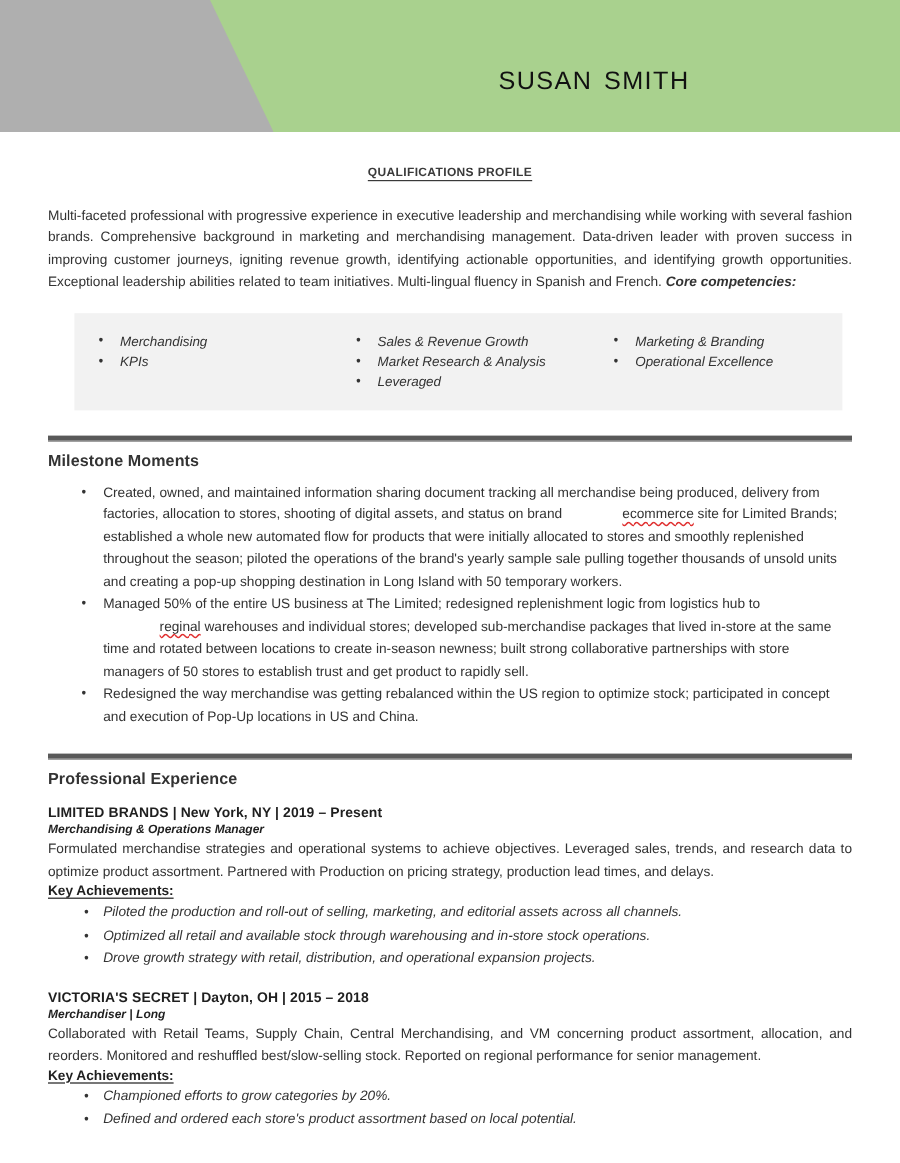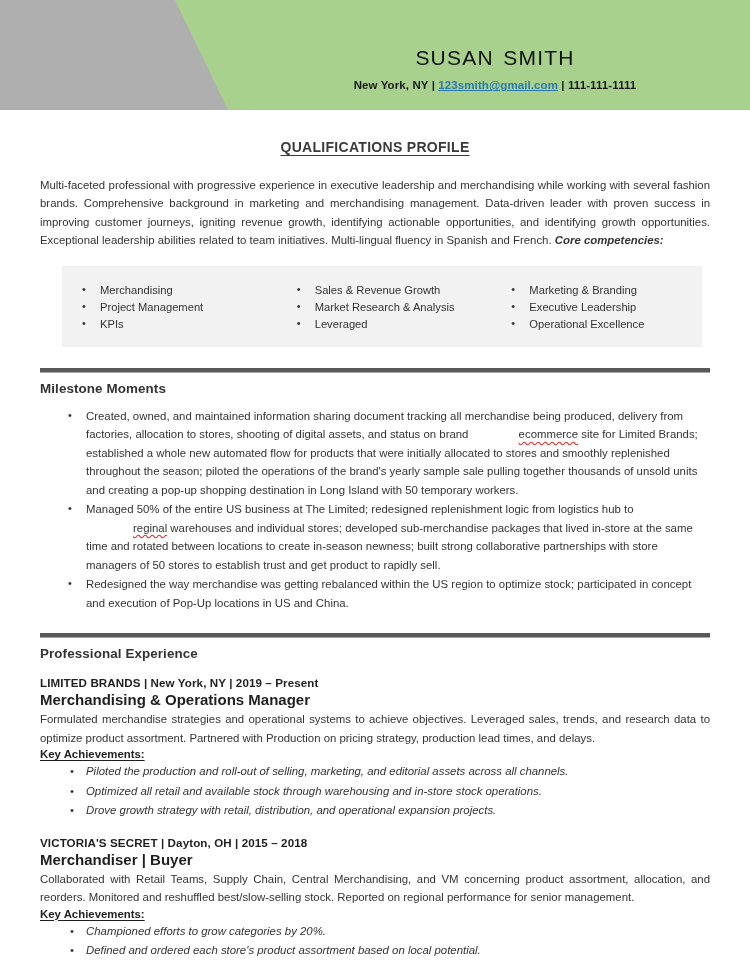--- a/index.html
+++ b/index.html
@@ -66,21 +66,21 @@
   }
   .contact .sep { font-weight: bold; color: #1a1a1a; }
 
   
   .page {
     padding: 0 40px;
   }
 
   .doc-title {
     text-align: center;
-    font-size: 14px;
+    font-size: 10px;
     font-weight: bold;
     letter-spacing: 0.3px;
     color: #3a3a3a;
     text-decoration: underline;
     text-underline-offset: 3px;
     margin-top: 29px;
   }
 
   .summary {
     margin-top: 21px;
@@ -104,20 +104,21 @@
     flex: 1;
     padding-left: 18px;
   }
   .comp-col:first-child { padding-left: 14px; }
   .comp-item {
     font-size: 11.2px;
     line-height: 1.52;
     color: #333333;
     position: relative;
     padding-left: 24px;
+    font-style: italic;
   }
   .comp-item::before {
     content: "\2022";
     position: absolute;
     left: 6px;
     top: -1px;
     font-size: 11px;
     color: #333;
   }
 
@@ -164,22 +165,23 @@
 
   
   .job { margin-top: 15px; }
   .job-line {
     font-size: 11.6px;
     font-weight: bold;
     color: #1f1f1f;
     letter-spacing: 0.1px;
   }
   .job-title {
-    font-size: 15px;
-    font-weight: bold;
+    font-size: 10px;
+    font-weight: bold;
+    font-style: italic;
     color: #1f1f1f;
     margin-top: 2px;
   }
   .job-desc {
     font-size: 11.4px;
     line-height: 1.62;
     text-align: justify;
     color: #333333;
     margin-top: 2px;
   }
@@ -208,46 +210,41 @@
     font-size: 11px;
   }
 </style>
 </head>
 <body>
 
 <div class="header">
   <div class="header-gray"></div>
   <div class="header-text">
     <div class="name">Susan Smith</div>
-    <div class="contact">
-      <span>New York, NY</span><span class="sep"> | </span><a href="#">123smith@gmail.com</a><span class="sep"> | </span><span>111-111-1111</span>
-    </div>
   </div>
 </div>
 
 <div class="page">
 
   <div class="doc-title">QUALIFICATIONS PROFILE</div>
 
   <div class="summary"><span>Multi-faceted professional with progressive experience in executive leadership and merchandising while working with several fashion brands. Comprehensive background in marketing and merchandising management. Data-driven leader with proven success in improving customer journeys, igniting revenue growth, identifying actionable opportunities, and identifying growth opportunities. Exceptional leadership abilities related to team initiatives. Multi-lingual fluency in Spanish and French. </span><span class="ital">Core competencies:</span></div>
 
   <div class="competencies">
     <div class="comp-col">
       <div class="comp-item">Merchandising</div>
-      <div class="comp-item">Project Management</div>
       <div class="comp-item">KPIs</div>
     </div>
     <div class="comp-col">
       <div class="comp-item">Sales &amp; Revenue Growth</div>
       <div class="comp-item">Market Research &amp; Analysis</div>
       <div class="comp-item">Leveraged</div>
     </div>
     <div class="comp-col">
       <div class="comp-item">Marketing &amp; Branding</div>
-      <div class="comp-item">Executive Leadership</div>
       <div class="comp-item">Operational Excellence</div>
     </div>
   </div>
 
   <div class="sec-rule"></div>
   <div class="sec-heading">Milestone Moments</div>
 
   <div class="bullets">
     <div class="bullet"><span>Created, owned, and maintained information sharing document tracking all merchandise being produced, delivery from factories, allocation to stores, shooting of digital assets, and status on brand </span><span class="spell">ecommerce</span><span> site for Limited Brands; established a whole new automated flow for products that were initially allocated to stores and smoothly replenished throughout the season; piloted the operations of the brand's yearly sample sale pulling together thousands of unsold units and creating a pop-up shopping destination in Long Island with 50 temporary workers.</span></div>
     <div class="bullet"><span>Managed 50% of the entire US business at The Limited; redesigned replenishment logic from logistics hub to </span><span class="spell">reginal</span><span> warehouses and individual stores; developed sub-merchandise packages that lived in-store at the same time and rotated between locations to create in-season newness; built strong collaborative partnerships with store managers of 50 stores to establish trust and get product to rapidly sell.</span></div>
@@ -264,21 +261,21 @@
     <div class="key-ach">Key Achievements:</div>
     <div class="ach-list">
       <div class="ach-item">Piloted the production and roll-out of selling, marketing, and editorial assets across all channels.</div>
       <div class="ach-item">Optimized all retail and available stock through warehousing and in-store stock operations.</div>
       <div class="ach-item">Drove growth strategy with retail, distribution, and operational expansion projects.</div>
     </div>
   </div>
 
   <div class="job">
     <div class="job-line">VICTORIA'S SECRET | Dayton, OH | 2015 – 2018</div>
-    <div class="job-title">Merchandiser | Buyer</div>
+    <div class="job-title">Merchandiser | Long</div>
     <div class="job-desc">Collaborated with Retail Teams, Supply Chain, Central Merchandising, and VM concerning product assortment, allocation, and reorders. Monitored and reshuffled best/slow-selling stock. Reported on regional performance for senior management.</div>
     <div class="key-ach">Key Achievements:</div>
     <div class="ach-list">
       <div class="ach-item">Championed efforts to grow categories by 20%.</div>
       <div class="ach-item">Defined and ordered each store's product assortment based on local potential.</div>
     </div>
   </div>
 
 </div>
 

